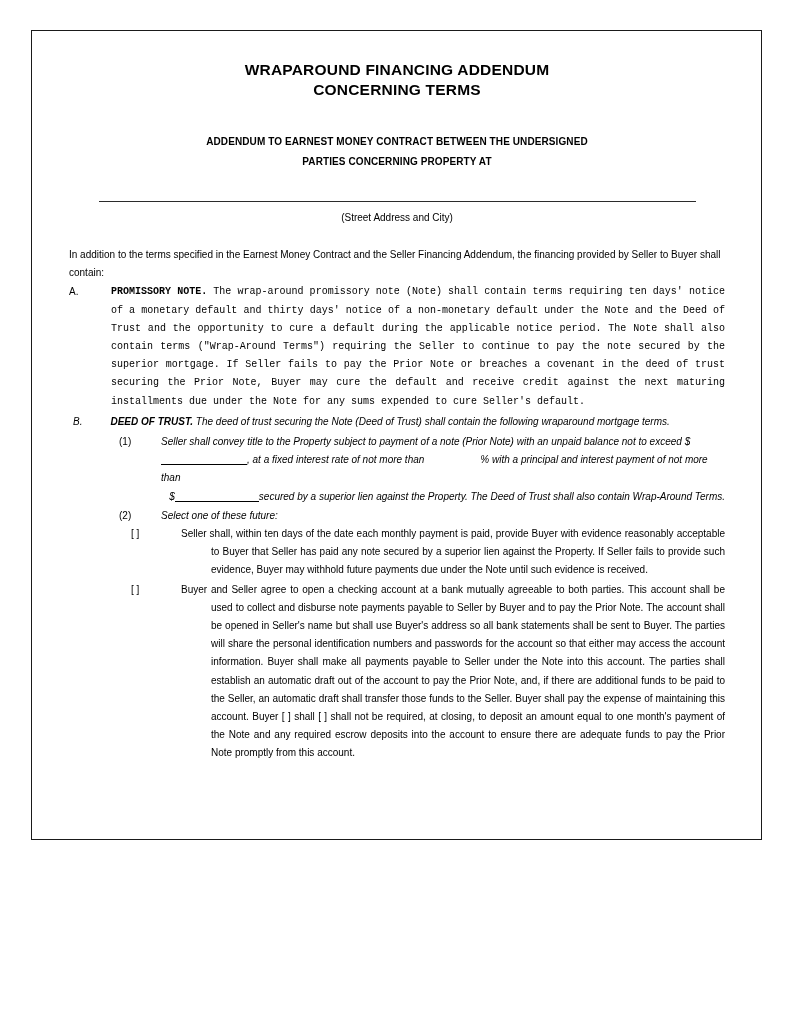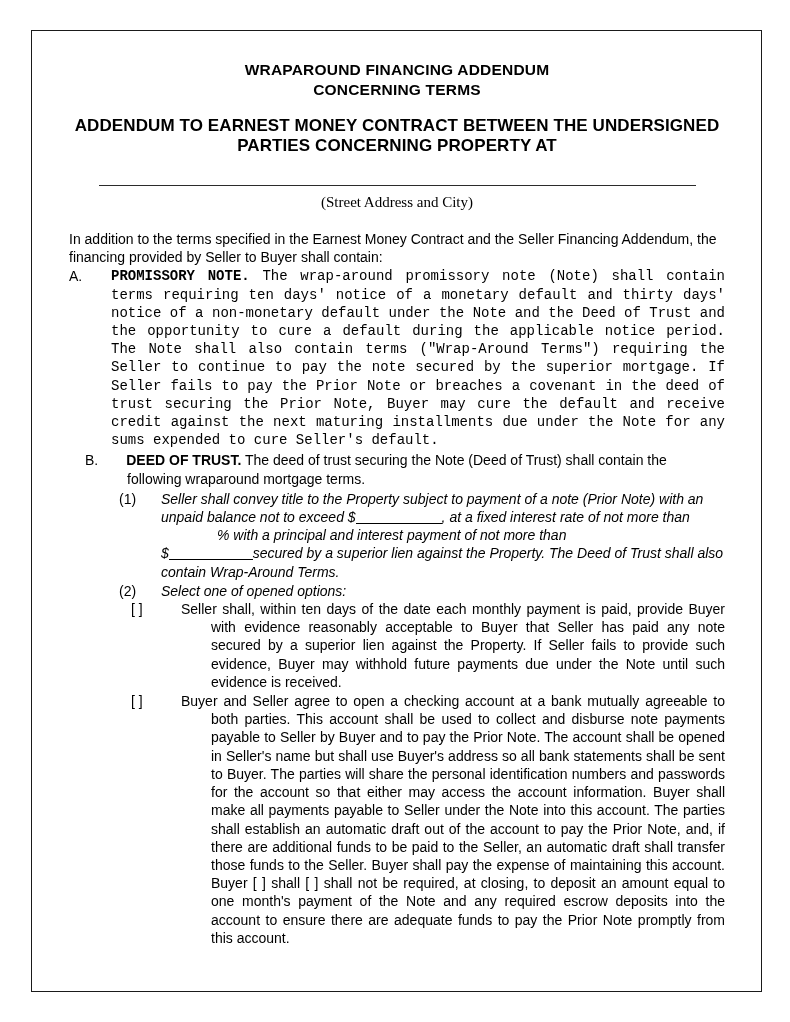--- a/index.html
+++ b/index.html
@@ -15,21 +15,21 @@
     color: #000000;
     overflow: hidden;
   }
 
   
   .page-frame {
     position: absolute;
     left: 31px;
     top: 30px;
     width: 731px;
-    height: 962px;
+    height: 810px;
     border: 1.5px solid #1a1a1a;
     box-sizing: border-box;
     background: #ffffff;
   }
 
   .page-inner {
     position: absolute;
     left: 37px;     
     top: 29px;
     width: 656px;   
@@ -41,44 +41,43 @@
     font-weight: bold;
     font-size: 15.5px;
     letter-spacing: .2px;
     line-height: 20px;
   }
   .title-block .line2 { }
 
   .subtitle-block {
     text-align: center;
     font-weight: bold;
-    font-size: 17px;
+    font-size: 10px;
     letter-spacing: .1px;
     line-height: 20px;
-    margin-top: 16px;
+    margin-top: 32px;
   }
 
   .addr-rule {
     margin: 29px auto 0 auto;
     width: 597px;
     border-bottom: 1.6px solid #2b2b2b;
     height: 0;
   }
   .addr-caption {
     text-align: center;
-    font-size: 15px;
+    font-size: 10px;
     margin-top: 7px;
     line-height: 18px;
-    font-family: Liberation Serif, serif;
   }
 
   
   .body-wrap {
     margin-top: 19px;
-    font-size: 14px;
+    font-size: 10px;
     line-height: 18.2px;
   }
 
   .intro {
     text-align: left;
     margin: 0;
   }
 
   
   .sec {
@@ -91,23 +90,24 @@
     top: 0;
     width: 42px;
   }
   .sec-body-indent {
     margin-left: 42px;      
     text-align: justify;
     text-justify: inter-word;
     font-family: Liberation Mono, monospace;
   }
   .sec-body-flush {
-    margin-left: 16px;
+    margin-left: 4px;
     padding-left: 42px;
     text-indent: -42px;     
+    font-style: italic;
   }
   b.heading-inline { font-weight: bold; }
 
   
   .num-item {
     position: relative;
     margin-left: 50px;       
   }
   .num-label {
     position: absolute;
@@ -183,26 +183,26 @@
         <div class="sec-body-indent"><b class="heading-inline">PROMISSORY NOTE.</b><span> The wrap-around promissory note (Note) shall contain terms requiring ten days' notice of a monetary default and thirty days' notice of a non-monetary default under the Note and the Deed of Trust and the opportunity to cure a default during the applicable notice period. The Note shall also contain terms ("Wrap-Around Terms") requiring the Seller to continue to pay the note secured by the superior mortgage. If Seller fails to pay the Prior Note or breaches a covenant in the deed of trust securing the Prior Note, Buyer may cure the default and receive credit against the next maturing installments due under the Note for any sums expended to cure Seller's default.</span></div>
       </div>
 
       <div class="sec" style="margin-top:2px;">
         <div class="sec-body-flush"><span>B.</span><span class="gap-sm" style="width:28px;"></span><b class="heading-inline">DEED OF TRUST.</b><span>   The deed of trust securing the Note (Deed of Trust)    shall contain the following wraparound mortgage terms.</span></div>
       </div>
 
       <div class="num-item" style="margin-top:2px;">
         <span class="num-label">(1)</span>
         <div class="num-body noj"><span>Seller shall convey title to the Property subject to payment of a note (Prior Note) with an unpaid balance not to  exceed $</span><span class="blank blank-w1"></span><span>, at a fixed interest rate of not more  than</span><span class="gap-sm"></span><span>%  with  a principal  and  interest payment of not more than</span></div>
-        <div class="num-body noj" style="margin-top:0;"><span>$</span><span class="blank blank-w2"></span><span>secured by a superior lien against the Property.    The Deed of Trust shall also contain Wrap-Around Terms.</span></div>
+        <div class="num-body noj" style="margin-top:0;text-align:right;"><span>$</span><span class="blank blank-w2"></span><span>secured by a superior lien against the Property.    The Deed of Trust shall also contain Wrap-Around Terms.</span></div>
       </div>
 
       <div class="num-item" style="margin-top:1px;">
         <span class="num-label">(2)</span>
-        <div class="num-body noj">Select one of opened options:</div>
+        <div class="num-body noj">Select one of these future:</div>
       </div>
 
       <div class="opt hang">
         <span class="opt-box">[ ]</span><span>Seller shall, within ten days of the date each monthly payment is paid, provide Buyer with evidence reasonably acceptable to Buyer that Seller has paid any note secured by a superior lien against the Property. If Seller fails to provide such evidence, Buyer may withhold future payments due under the Note until such evidence is received.</span>
       </div>
 
       <div class="opt hang" style="margin-top:1px;">
         <span class="opt-box">[ ]</span><span>Buyer and Seller agree to open a checking account at a bank mutually agreeable to both parties. This account shall be used to collect and disburse note payments payable to Seller by Buyer and to pay the Prior Note. The account shall be opened in Seller's name but shall use Buyer's address so all bank statements shall be sent to Buyer. The parties will share the personal identification numbers and passwords for the account so that either may access the account information. Buyer shall make all payments payable to Seller under the Note into this account. The parties shall establish an automatic draft out of the account to pay the Prior Note, and, if there are additional funds to be paid to the Seller, an automatic draft shall transfer those funds to the Seller. Buyer shall pay the expense of maintaining this account. Buyer </span><span class="nowrap">[ ]</span><span> shall </span><span class="nowrap">[  ]</span><span> shall not be required, at closing,  to deposit an amount equal to one month's payment of the Note and any required escrow deposits into the account to ensure there are adequate funds to pay the Prior Note promptly from this account.</span>
       </div>
 

